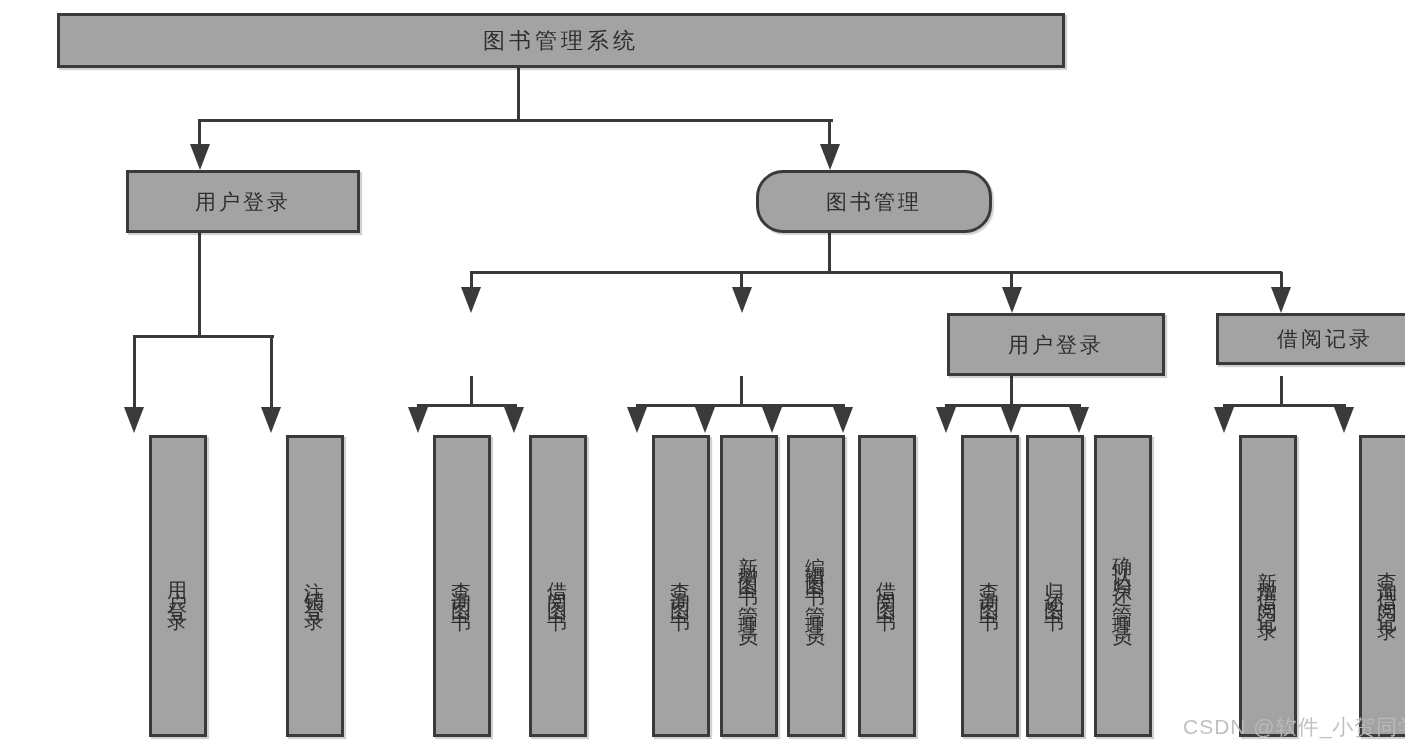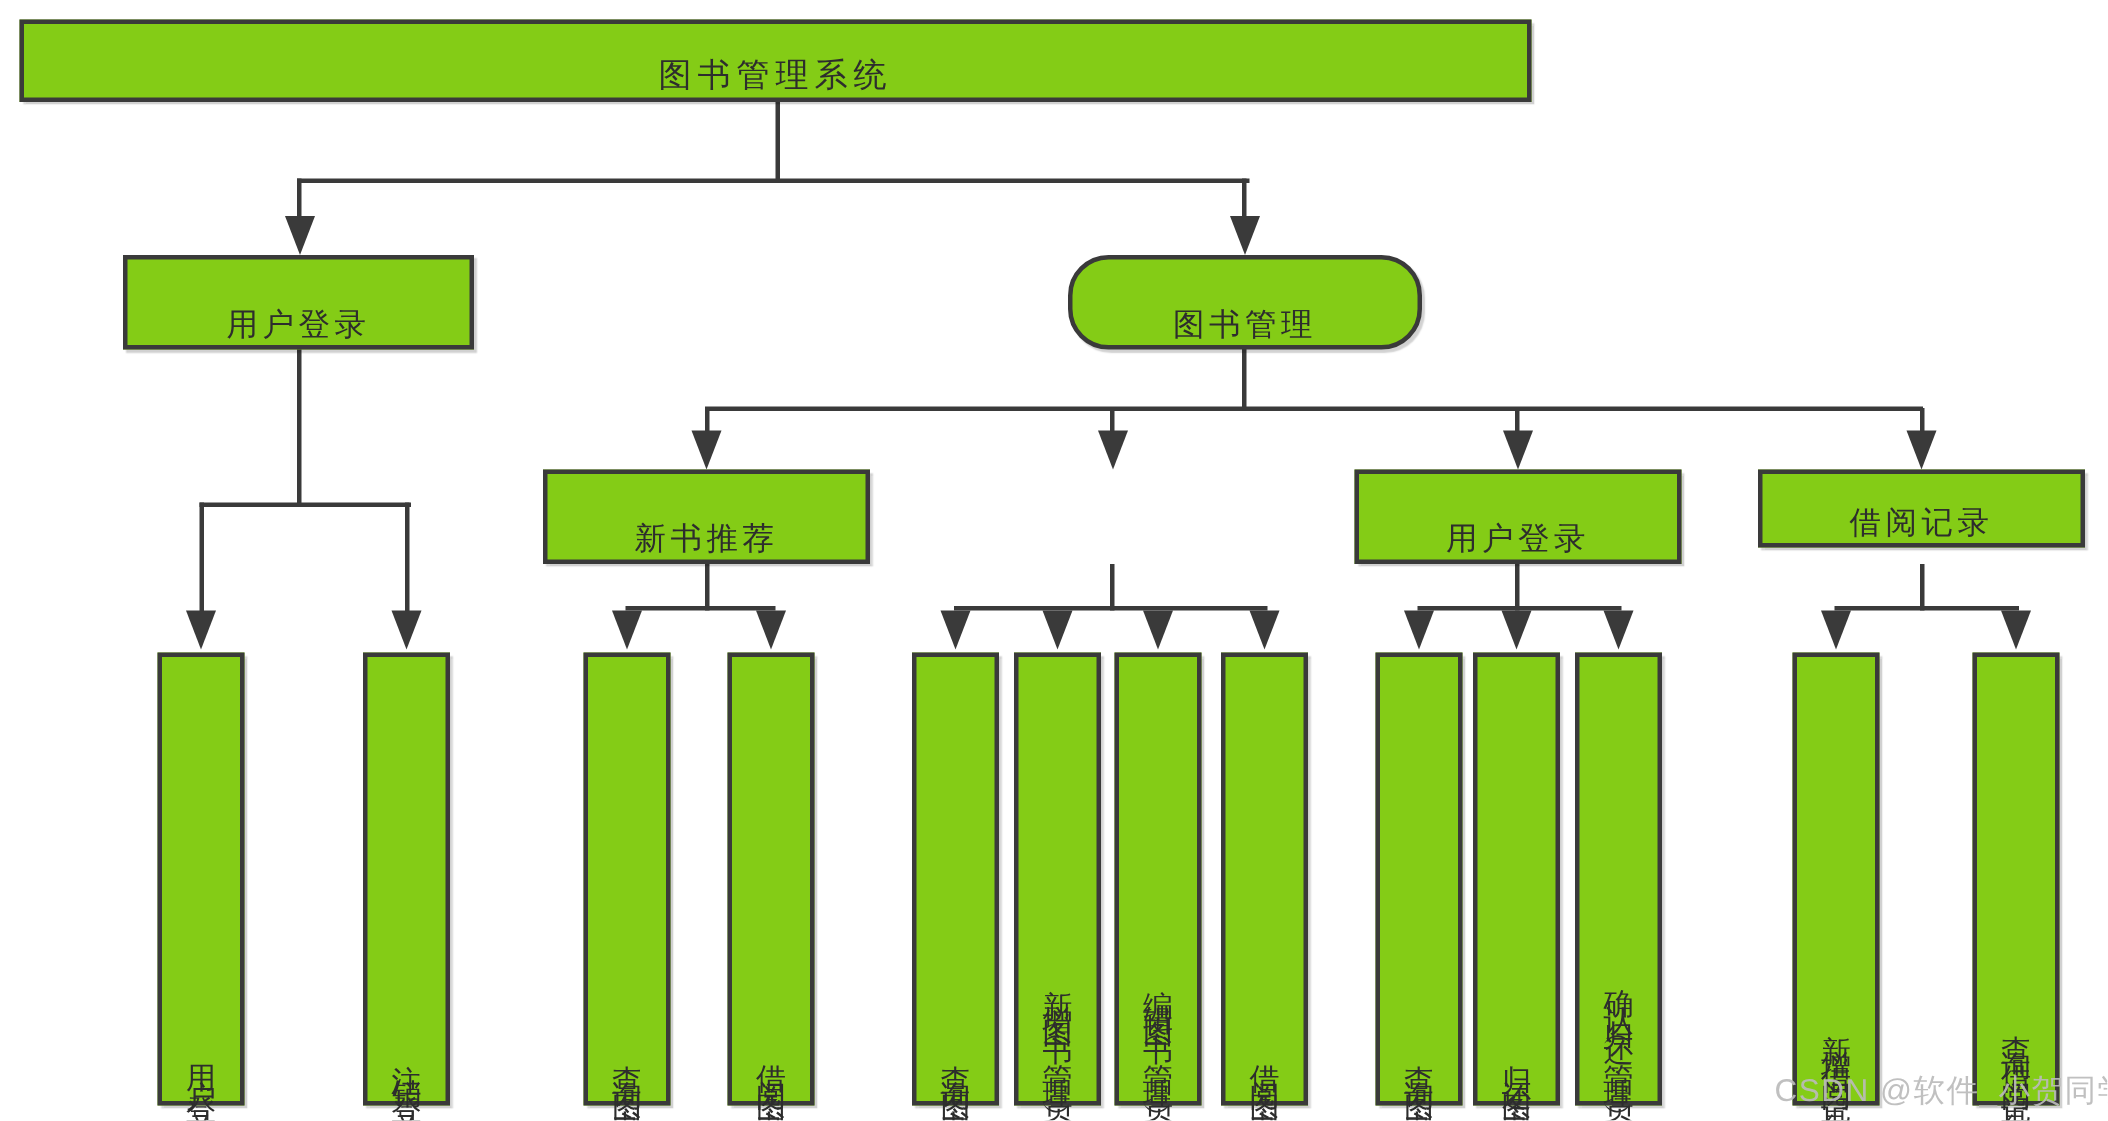--- a/index.html
+++ b/index.html
@@ -2,24 +2,25 @@
 <html><head>
 <meta charset="utf-8">
 <style>
   html, body { margin:0; padding:0; background:#ffffff; }
   .canvas {
     position:relative; width:1405px; height:747px; background:#ffffff;
     font-family:"Liberation Sans","DejaVu Sans",sans-serif;
     overflow:hidden;
   }
   .box {
-    position:absolute; box-sizing:border-box; background:#84cc16;
+    position:absolute; box-sizing:border-box; background:#a3a3a3;
     border:3px solid #3a3a3a; box-shadow:2px 2px 1px rgba(0,0,0,0.18);
-    display:flex; align-items:flex-end; justify-content:center;
+    display:flex; align-items:center; justify-content:center;
     color:#2d2d2d;
+    margin-left:44px;
   }
   .hbox { font-size:21px; letter-spacing:3px; font-weight:500; }
   .root-box { font-size:22px; letter-spacing:4px; }
   .vbox span {
     writing-mode:vertical-rl; text-orientation:mixed;
     font-size:20px; letter-spacing:10px; font-weight:500; color:#2d2d2d;
   }
   .line { position:absolute; background:#3a3a3a; }
   .arrow {
     position:absolute; width:0; height:0;
@@ -90,23 +91,20 @@
     <span>图书管理系统</span>
   </div>
 
   <div class="box hbox" style="left:82px;top:170px;width:234px;height:63px;">
     <span>用户登录</span>
   </div>
   <div class="box hbox" style="left:712px;top:170px;width:236px;height:63px;border-radius:27px;">
     <span>图书管理</span>
   </div>
 
-  <div class="box hbox" style="left:362px;top:313px;width:218px;height:63px;">
-    <span>新书推荐</span>
-  </div>
   <div class="box hbox" style="left:903px;top:313px;width:218px;height:63px;">
     <span>用户登录</span>
   </div>
   <div class="box hbox" style="left:1172px;top:313px;width:218px;height:52px;">
     <span>借阅记录</span>
   </div>
 
   <div class="box vbox" style="left:105px;top:435px;width:58px;height:302px;">
     <span>用户登录</span>
   </div>

